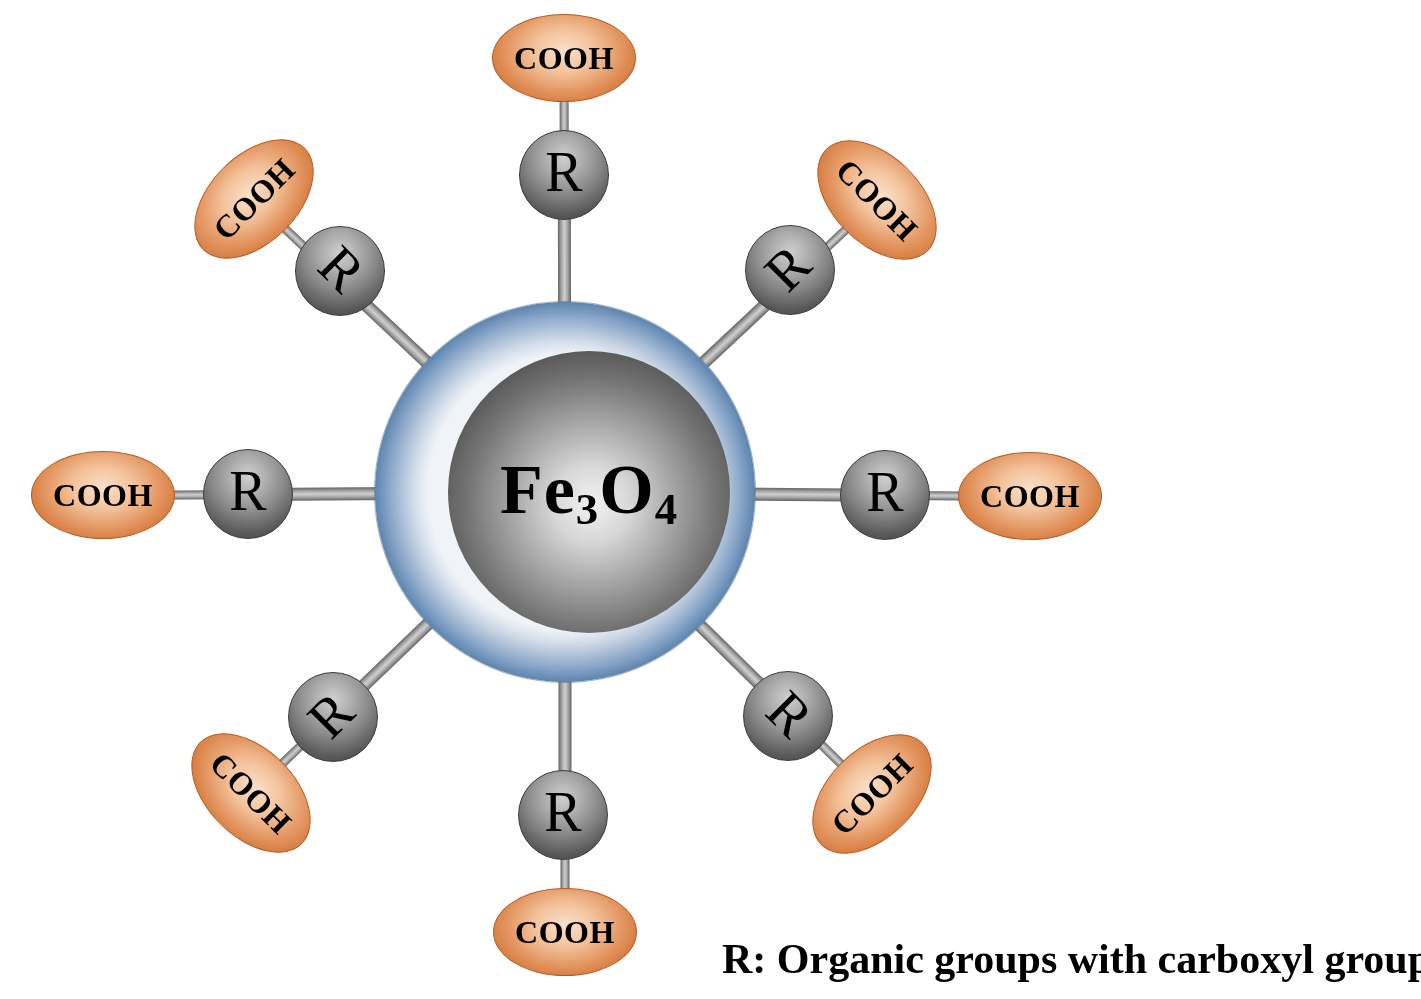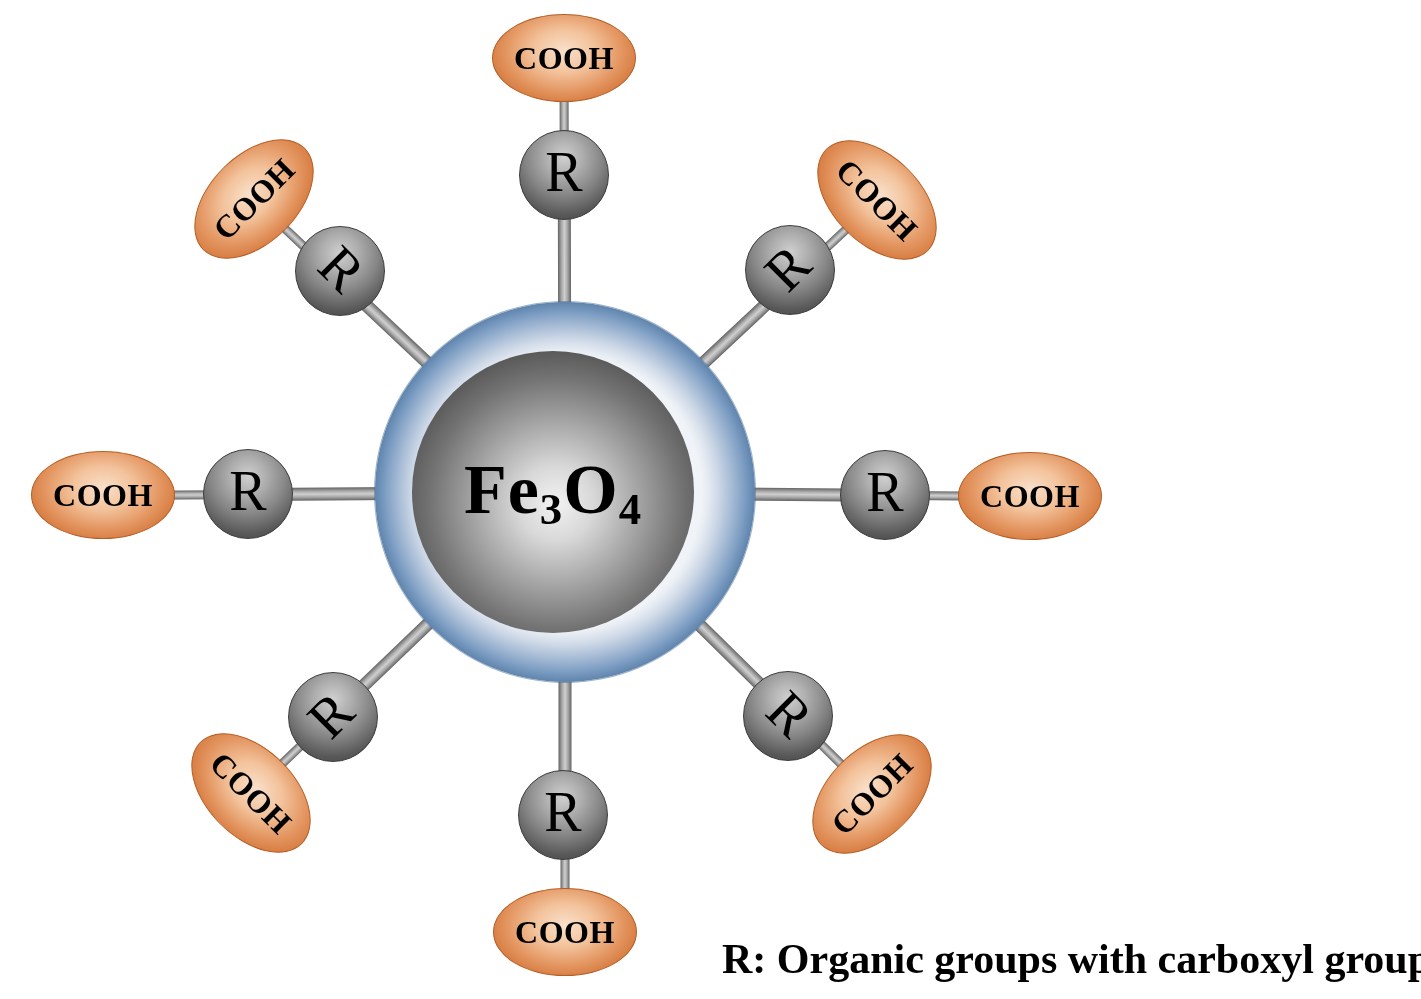--- a/index.html
+++ b/index.html
@@ -108,21 +108,21 @@
     line-height:1.1;
     white-space:nowrap;
     z-index:5;
   }
 </style>
 </head>
 <body>
 
 <div id="stage" style="--bg: #ffffff; --ink: #000000; --core-dark: #2e2e2e; --core-mid: #a8a8a8; --core-hi: #f2f2f2; --shell-outer: #5f84ac; --shell-mid: #9fb6d2; --shell-inner: #e7ecf3; --linker-dark: #404040; --linker-mid: #868686; --linker-hi: #d0d0d0; --terminal-edge: #c05e24; --terminal-mid: #e2925c; --terminal-hi: #f9e0cb; --rod-dark: #636363; --rod-light: #cfcfcf;">
   <div class="shell" style="left:375px;top:302px;"></div>
-  <div class="core" style="left:412px;top:351px;">
+  <div class="core" style="left:448px;top:351px;">
     <span class="formula" id="formula"><span>Fe</span><span class="sub">3</span><span>O</span><span class="sub">4</span></span>
   </div>
   <div class="legend">R: Organic groups with carboxyl groups</div>
 <div class="rod thin" style="left: 565px; top: 487.5px; width: 436.001px; transform: rotate(-90.132deg);"></div>
     <div class="rod" style="left: 565px; top: 485.5px; width: 342.002px; transform: rotate(-90.132deg);"></div>
     <div class="linker" style="left: 564px; top: 175px;">
       <span class="label" style="transform: rotate(0deg);">R</span>
     </div>
     <div class="terminal" style="left: 564px; top: 58px; transform: translate(-50%, -50%) rotate(0deg);">
       <span class="label">COOH</span>

